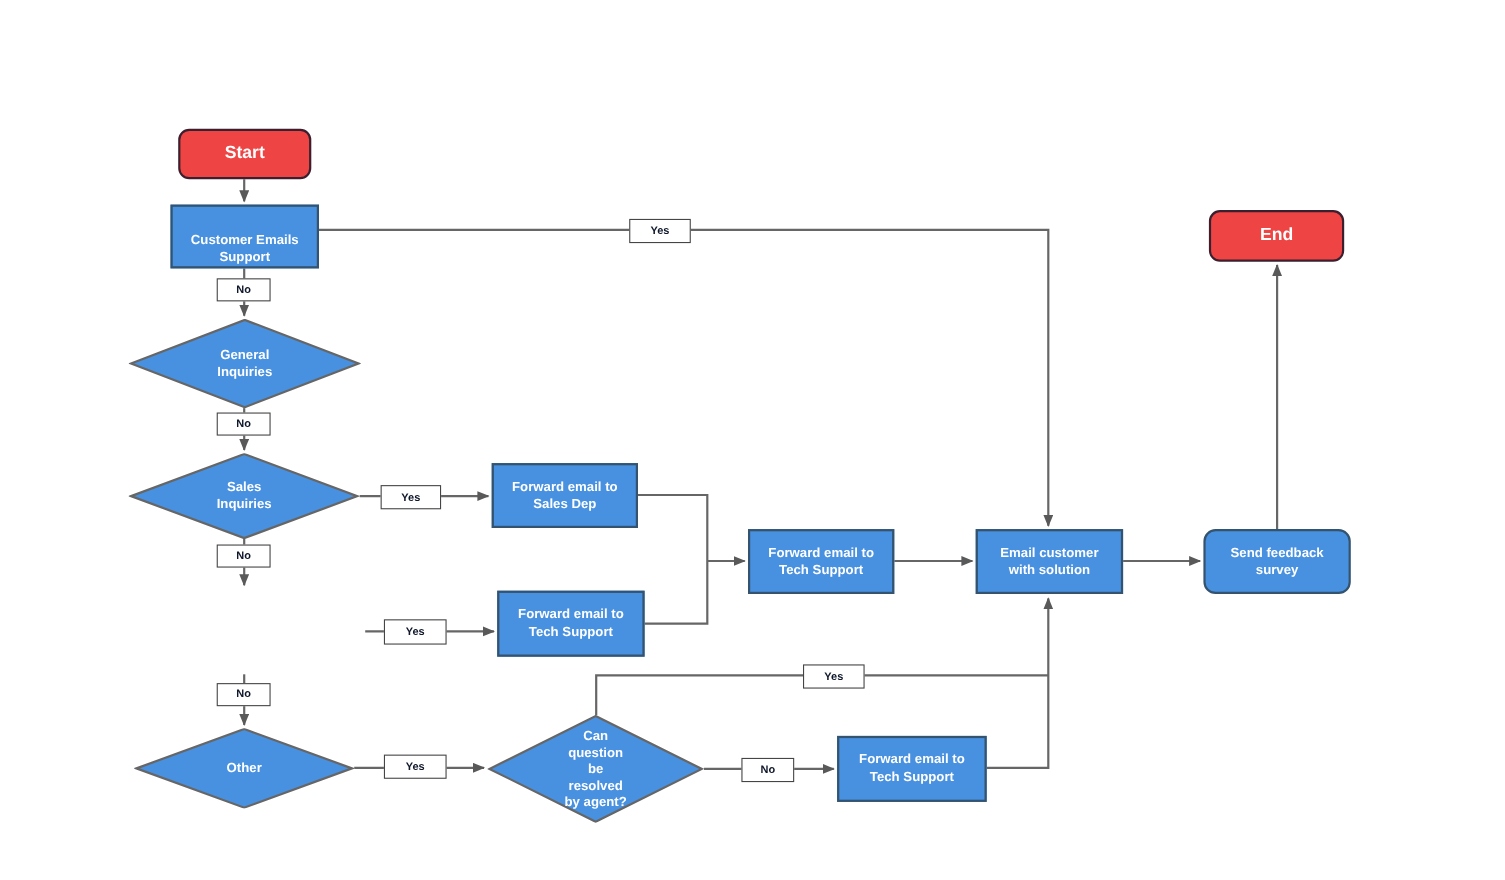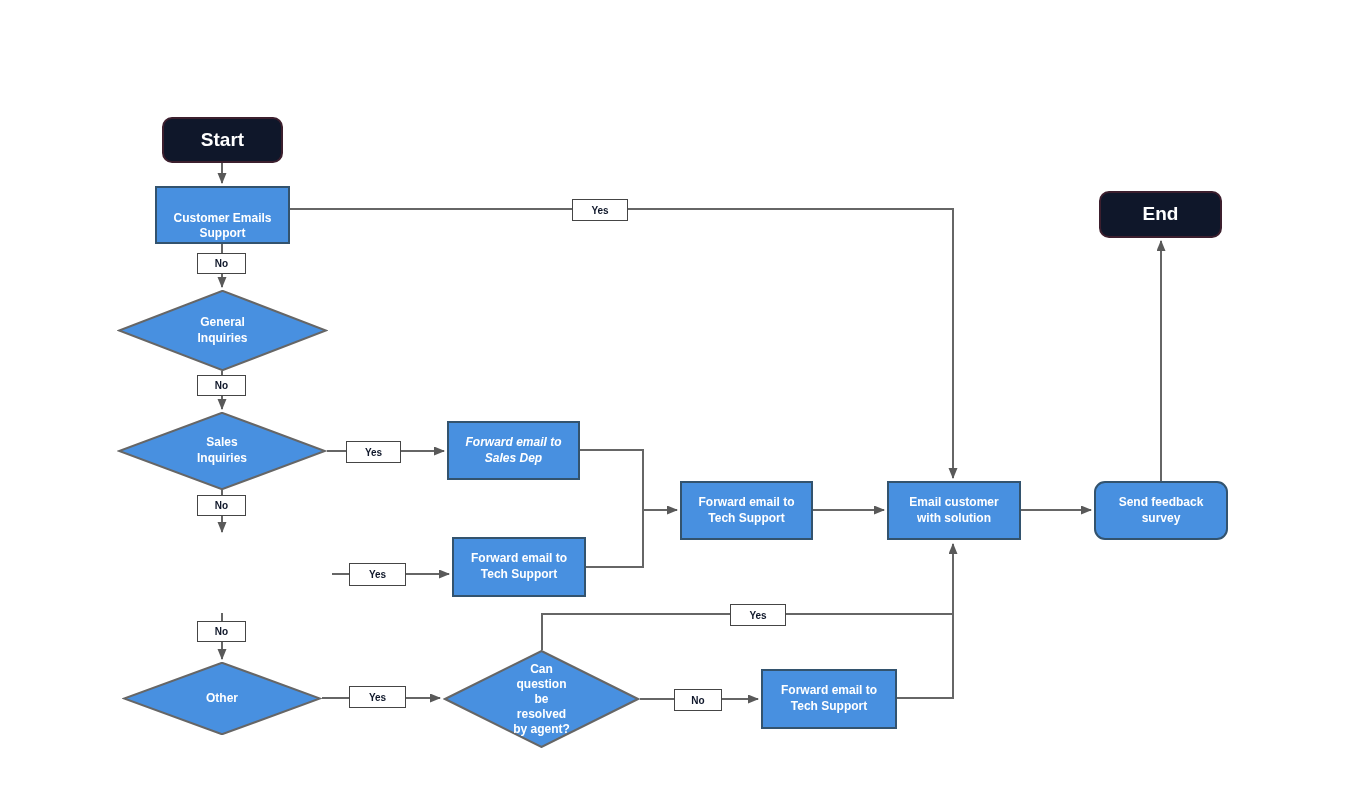--- a/index.html
+++ b/index.html
@@ -8,21 +8,21 @@
     font-family:"Liberation Sans", sans-serif; overflow:hidden;
   }
   svg.wires { position:absolute; left:0; top:0; width:1368px; height:800px; }
   .wire { fill:none; stroke:#666666; stroke-width:2; }
   .node {
     position:absolute; box-sizing:border-box;
     display:flex; align-items:center; justify-content:center; text-align:center;
     color:#ffffff; font-weight:bold; font-size:12px; line-height:1.3;
   }
   .process { background:#4890e0; border:2px solid #33536e; }
-  .terminal { background:#0f172a; border:2px solid #3c1f2e; border-radius:10px; font-size:19px; }
+  .terminal { background:#ef4444; border:2px solid #3c1f2e; border-radius:10px; font-size:16px; }
   .diamond  { background:transparent; border:none; }
   .diamond > svg { position:absolute; left:0; top:0; width:100%; height:100%; }
   .diamond polygon { fill:#4890e0; stroke:#666666; stroke-width:2; vector-effect:non-scaling-stroke; }
   .nlabel { position:relative; z-index:1; }
   .elabel {
     position:absolute; box-sizing:border-box; background:#ffffff; border:1px solid #454545;
     display:flex; align-items:center; justify-content:center;
     color:#0f172a; font-weight:bold; font-size:10px;
   }
 </style>
@@ -87,21 +87,21 @@
   </div>
 
   <div class="node diamond" style="left:443px; top:650px; width:197px; height:98px;">
     <svg viewBox="0 0 100 100" preserveAspectRatio="none">
         <polygon points="50,1 99,50 50,99 1,50"></polygon>
       </svg>
     <span class="nlabel" style="width:64px; line-height:1.25;">Can question be resolved by agent?</span>
   </div>
 
   <div class="node process" style="left:447px; top:421px; width:133px; height:59px;">
-    <span class="nlabel" style="width:110px;font-style:italic;">Forward email to Sales Dep</span>
+    <span class="nlabel" style="width:110px;">Forward email to Sales Dep</span>
   </div>
 
   <div class="node process" style="left:452px; top:537px; width:134px; height:60px;">
     <span class="nlabel" style="width:112px;">Forward email to Tech Support</span>
   </div>
 
   <div class="node process" style="left:680px; top:481px; width:133px; height:59px;">
     <span class="nlabel" style="width:112px;">Forward email to Tech Support</span>
   </div>
 

